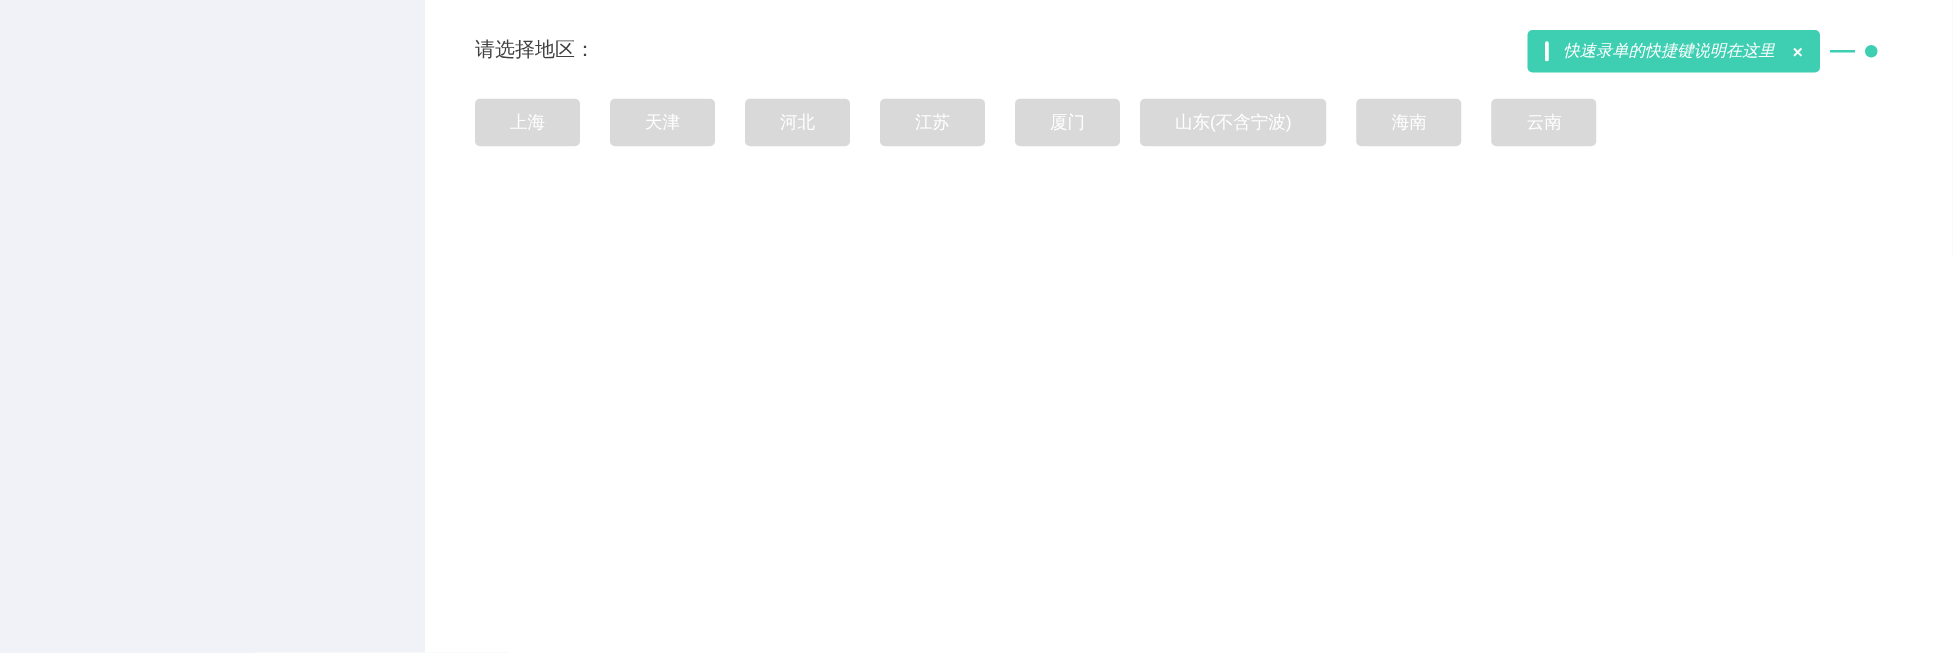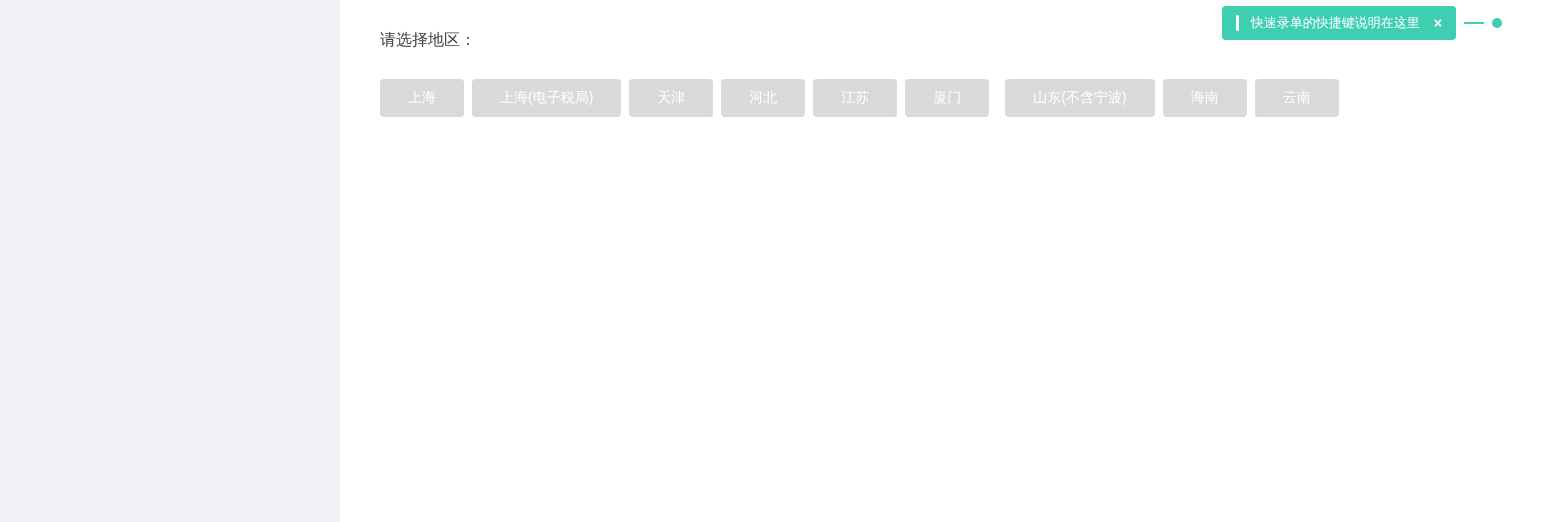--- a/index.html
+++ b/index.html
@@ -45,45 +45,46 @@
     }
 
     .region-buttons {
       display: flex;
       flex-wrap: wrap;
       gap: 16px;
     }
 
     .region-row {
       display: flex;
-      gap: 8px;
+      gap: 24px;
       margin-bottom: 16px;
     }
 
     .region-btn {
       background: #d9d9d9;
       border: none;
       border-radius: 4px;
       color: #ffffff;
       font-size: 14px;
       padding: 10px 28px;
       cursor: pointer;
       white-space: nowrap;
       min-width: 80px;
       text-align: center;
       font-family: "Microsoft YaHei", "PingFang SC", sans-serif;
     }
 
     .tooltip-container {
       position: absolute;
-      top: 6px;
+      top: 24px;
       right: 60px;
       display: flex;
       align-items: center;
       gap: 8px;
+      font-style: italic;
     }
 
     .tooltip-box {
       background: #3ecfb2;
       color: #ffffff;
       padding: 8px 14px;
       border-radius: 4px;
       font-size: 13px;
       display: flex;
       align-items: center;
@@ -128,21 +129,20 @@
 <body>
 
 <div class="left-sidebar"></div>
 
 <div class="main-content">
   <div class="page-title">请选择地区：</div>
 
   <div class="region-buttons">
     <div class="region-row" id="row-0">
         <button class="region-btn">上海</button>
-        <button class="region-btn">上海(电子税局)</button>
         <button class="region-btn">天津</button>
         <button class="region-btn">河北</button>
         <button class="region-btn">江苏</button>
         <button class="region-btn">厦门</button>
       </div>
     <div class="region-row" id="row-1">
         <button class="region-btn">山东(不含宁波)</button>
         <button class="region-btn">海南</button>
         <button class="region-btn">云南</button>
       </div>

